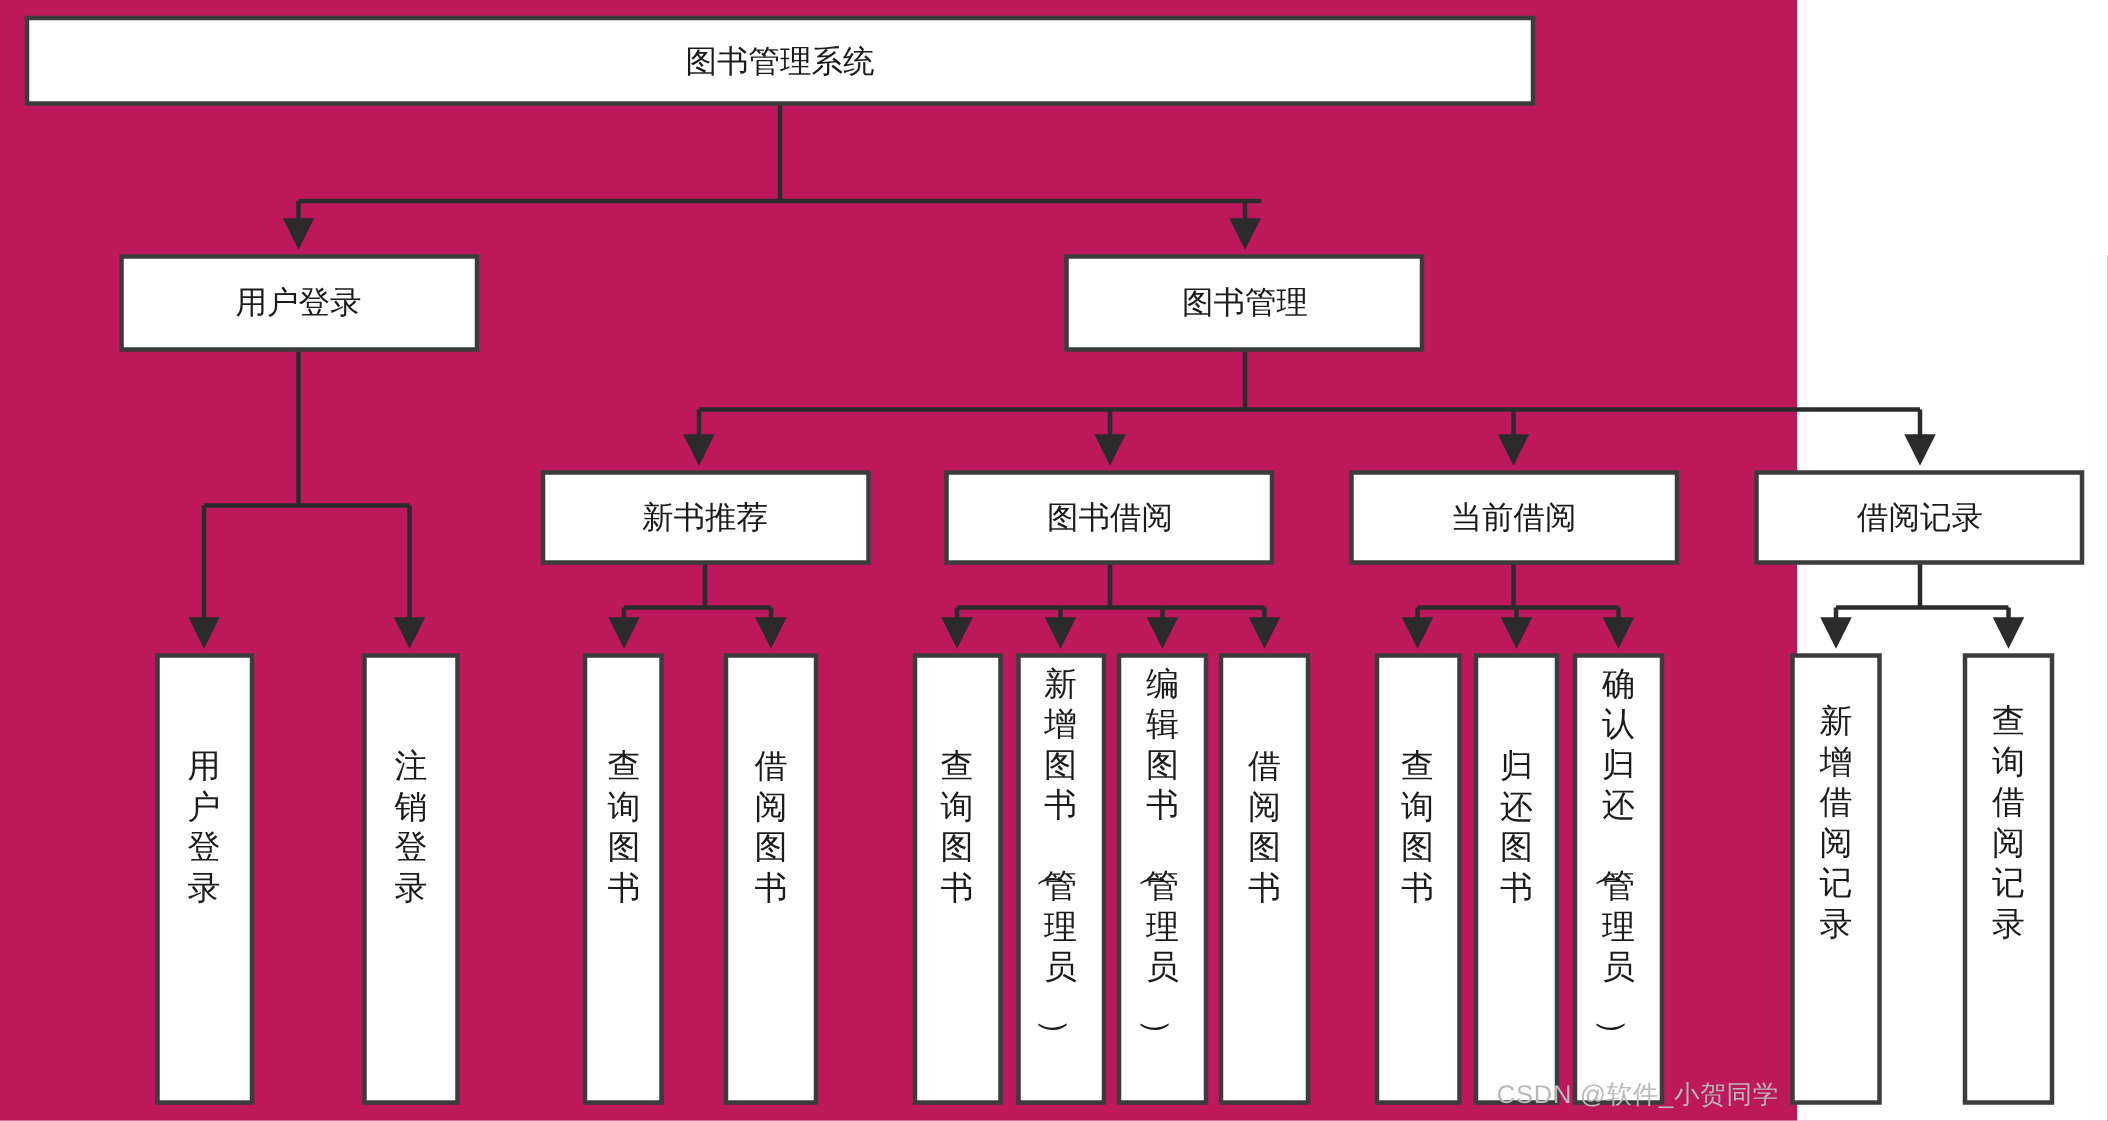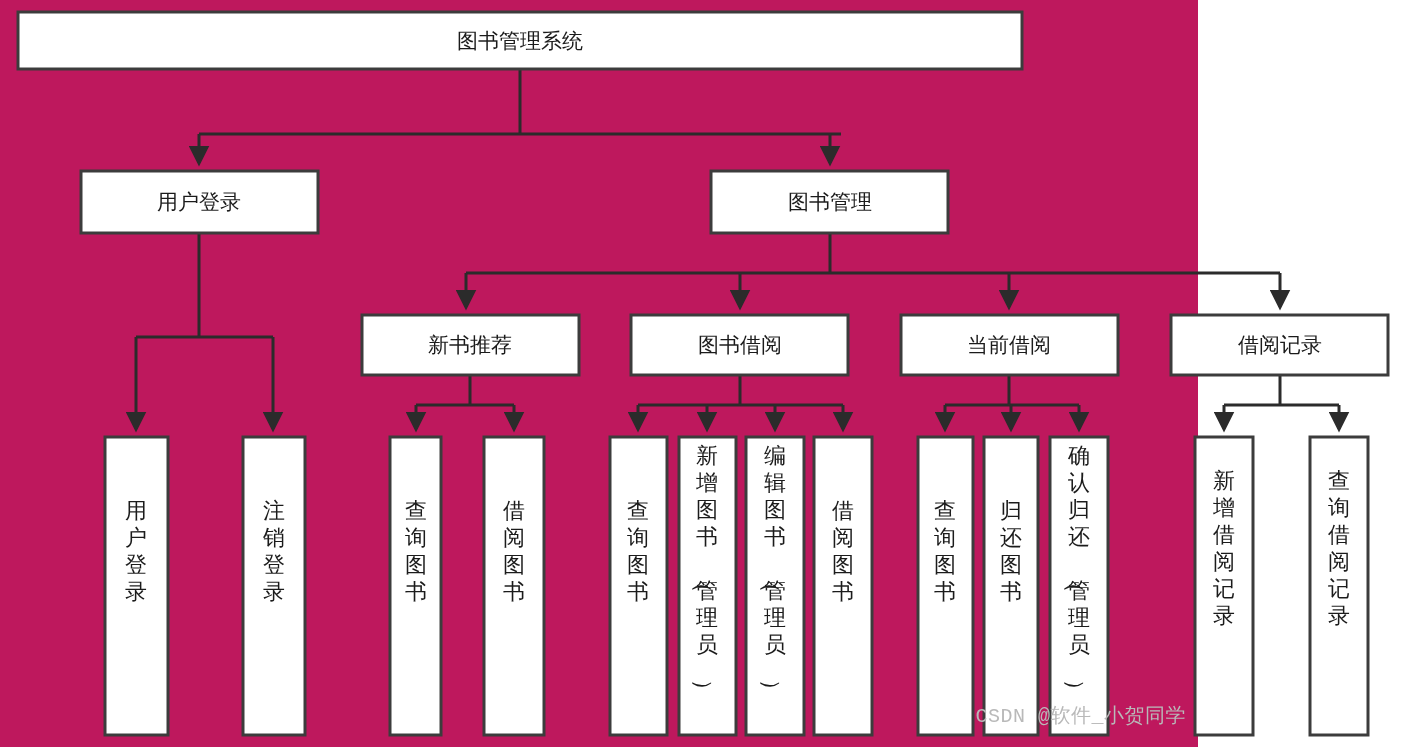--- a/index.html
+++ b/index.html
@@ -48,23 +48,23 @@
     stroke: #2b2b2b;
     stroke-width: 3;
     fill: none;
   }
   .arrow-head {
     fill: #2b2b2b;
   }
   .watermark {
     position: absolute;
     right: 12px;
-    bottom: 18px;
-    font-family: Liberation Mono, monospace;
-    font-size: 20px;
+    bottom: 6px;
+    font-family: Liberation Sans, sans-serif;
+    font-size: 17px;
     color: #b9b9b9;
     white-space: nowrap;
     letter-spacing: 0.5px;
   }
 </style>
 </head>
 <body>
 
 <div id="diagram-root">
 

